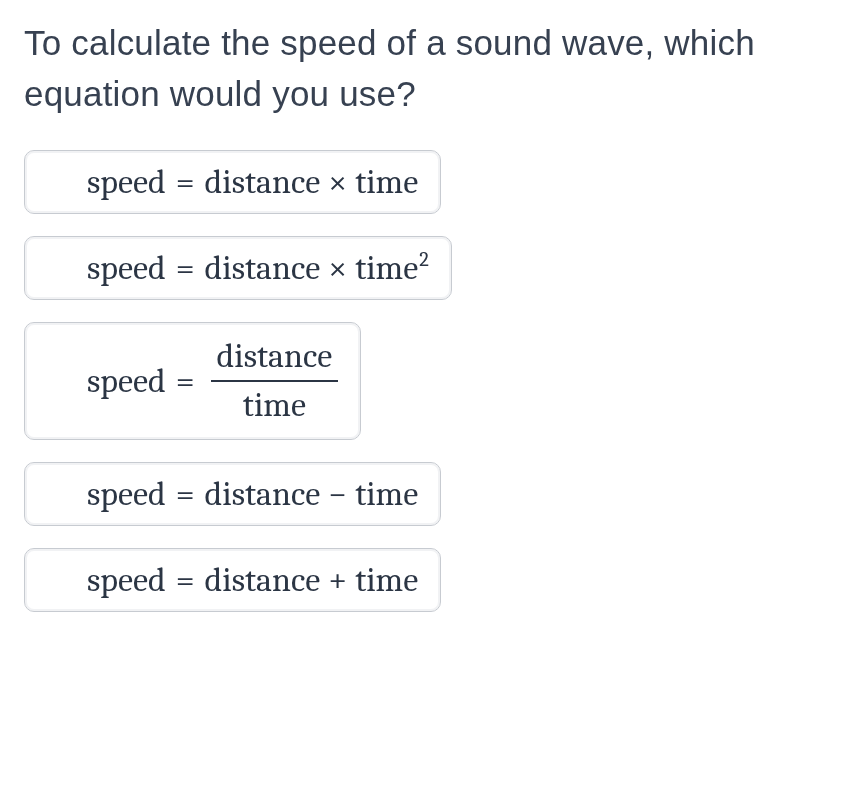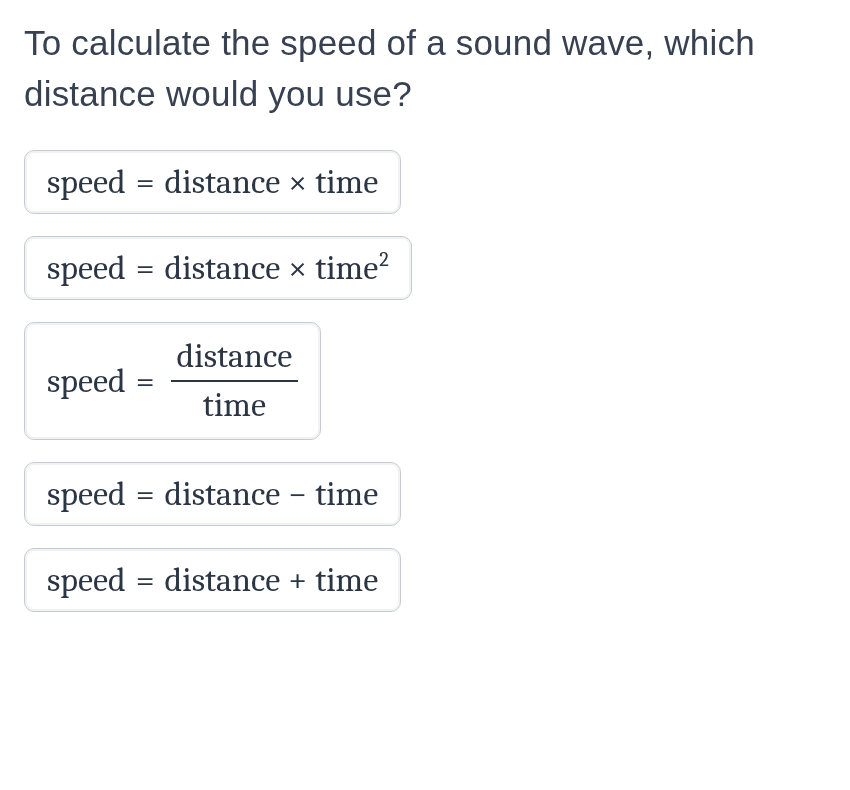--- a/index.html
+++ b/index.html
@@ -38,20 +38,21 @@
     cursor: pointer;
   }
   .eqn {
     font-family: "Cambria", "Georgia", "Times New Roman", serif;
     font-size: 34px;
     color: #2b3544;
     line-height: 1;
     white-space: nowrap;
     display: flex;
     align-items: center;
+    margin-left: 40px;
   }
   .eqn .eq {
     margin: 0 10px;
   }
   .eqn .op {
     margin: 0 8px;
   }
   .frac {
     display: inline-flex;
     flex-direction: column;
@@ -75,21 +76,21 @@
     vertical-align: super;
     line-height: 0;
     margin-left: 1px;
   }
 </style>
 </head>
 <body>
 
 <div class="container">
 
-  <div class="question">To calculate the speed of a sound wave, which distance would you use?</div>
+  <div class="question">To calculate the speed of a sound wave, which equation would you use?</div>
 
   <div class="options">
 
     <div class="option">
       <span class="eqn">
         <span>speed</span>
         <span class="eq">=</span>
         <span>distance</span>
         <span class="op">×</span>
         <span>time</span>

